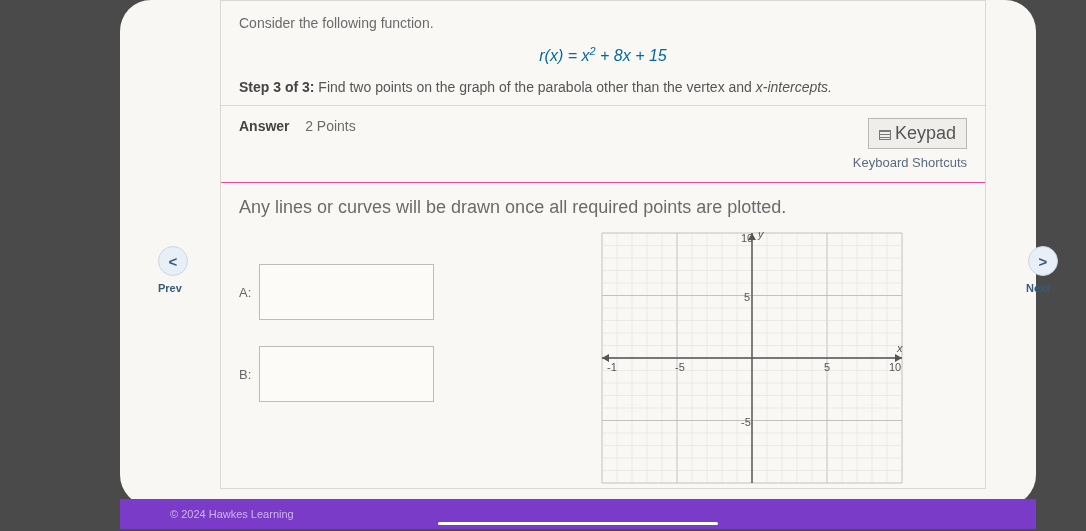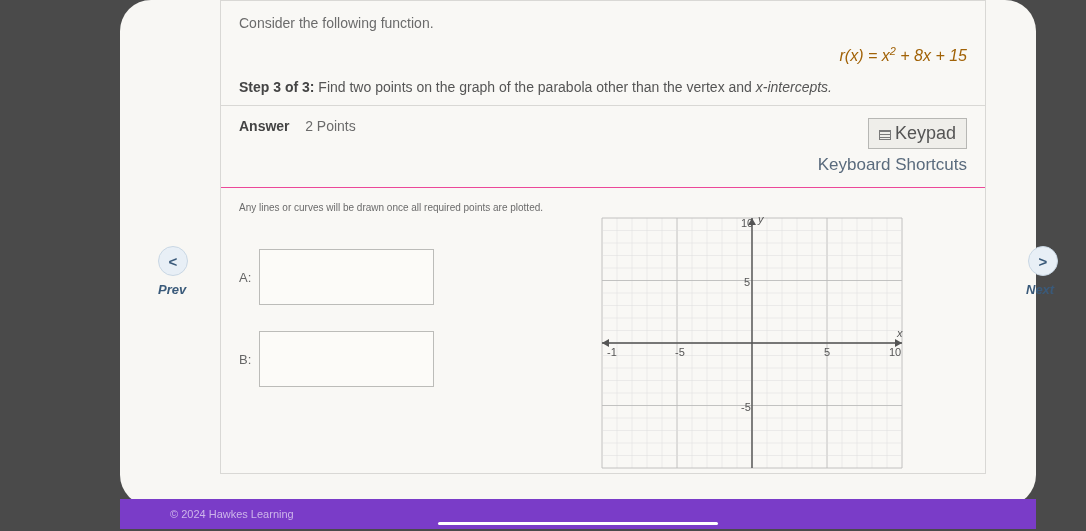--- a/index.html
+++ b/index.html
@@ -36,22 +36,22 @@
 }
 .q-top {
   padding: 14px 18px 10px 18px;
 }
 .prompt-head {
   color: #6b6b6b;
   font-size: 14px;
   margin-bottom: 14px;
 }
 .formula {
-  text-align: right;
-  color: #a16207;
+  text-align: center;
+  color: #0369a1;
   font-size: 16px;
   margin-bottom: 14px;
   font-style: italic;
 }
 .formula .sup { font-size: 11px; vertical-align: super; }
 .step-line {
   color: #555;
   font-size: 14px;
 }
 .step-line b { font-weight: bold; color: #444; }
@@ -89,29 +89,30 @@
   content: "";
   display: block;
   width: 10px; height: 8px;
   border: 1px solid #7a7a7a;
   background: repeating-linear-gradient(to bottom, #7a7a7a 0 1px, transparent 1px 3px);
 }
 .kbs-link {
   display: block;
   margin-top: 6px;
   color: #5a6b7d;
-  font-size: 17px;
+  font-size: 13px;
   cursor: pointer;
 }
 .work-area {
   padding: 14px 18px 0 18px;
 }
 .hint {
   color: #6b6b6b;
-  font-size: 10px;
+  font-size: 18px;
+  margin-bottom: 10px;
 }
 .plot-zone {
   display: flex;
   align-items: flex-start;
   gap: 18px;
 }
 .inputs-col {
   width: 210px;
   padding-top: 36px;
 }
@@ -148,24 +149,23 @@
   align-items: center;
   justify-content: center;
   font-size: 15px;
   font-weight: bold;
   cursor: pointer;
 }
 .nav-prev { left: 158px; top: 246px; }
 .nav-next { left: 1028px; top: 246px; }
 .nav-text {
   position: absolute;
-  font-size: 13px;
+  font-size: 11px;
   color: #3a5a7a;
   font-weight: bold;
-  font-style: italic;
 }
 .nav-text-prev { left: 158px; top: 282px; }
 .nav-text-next { left: 1026px; top: 282px; }
 .footer {
   position: absolute;
   left: 120px;
   right: 50px;
   bottom: 2px;
   height: 30px;
   background: #7a3cc8;

